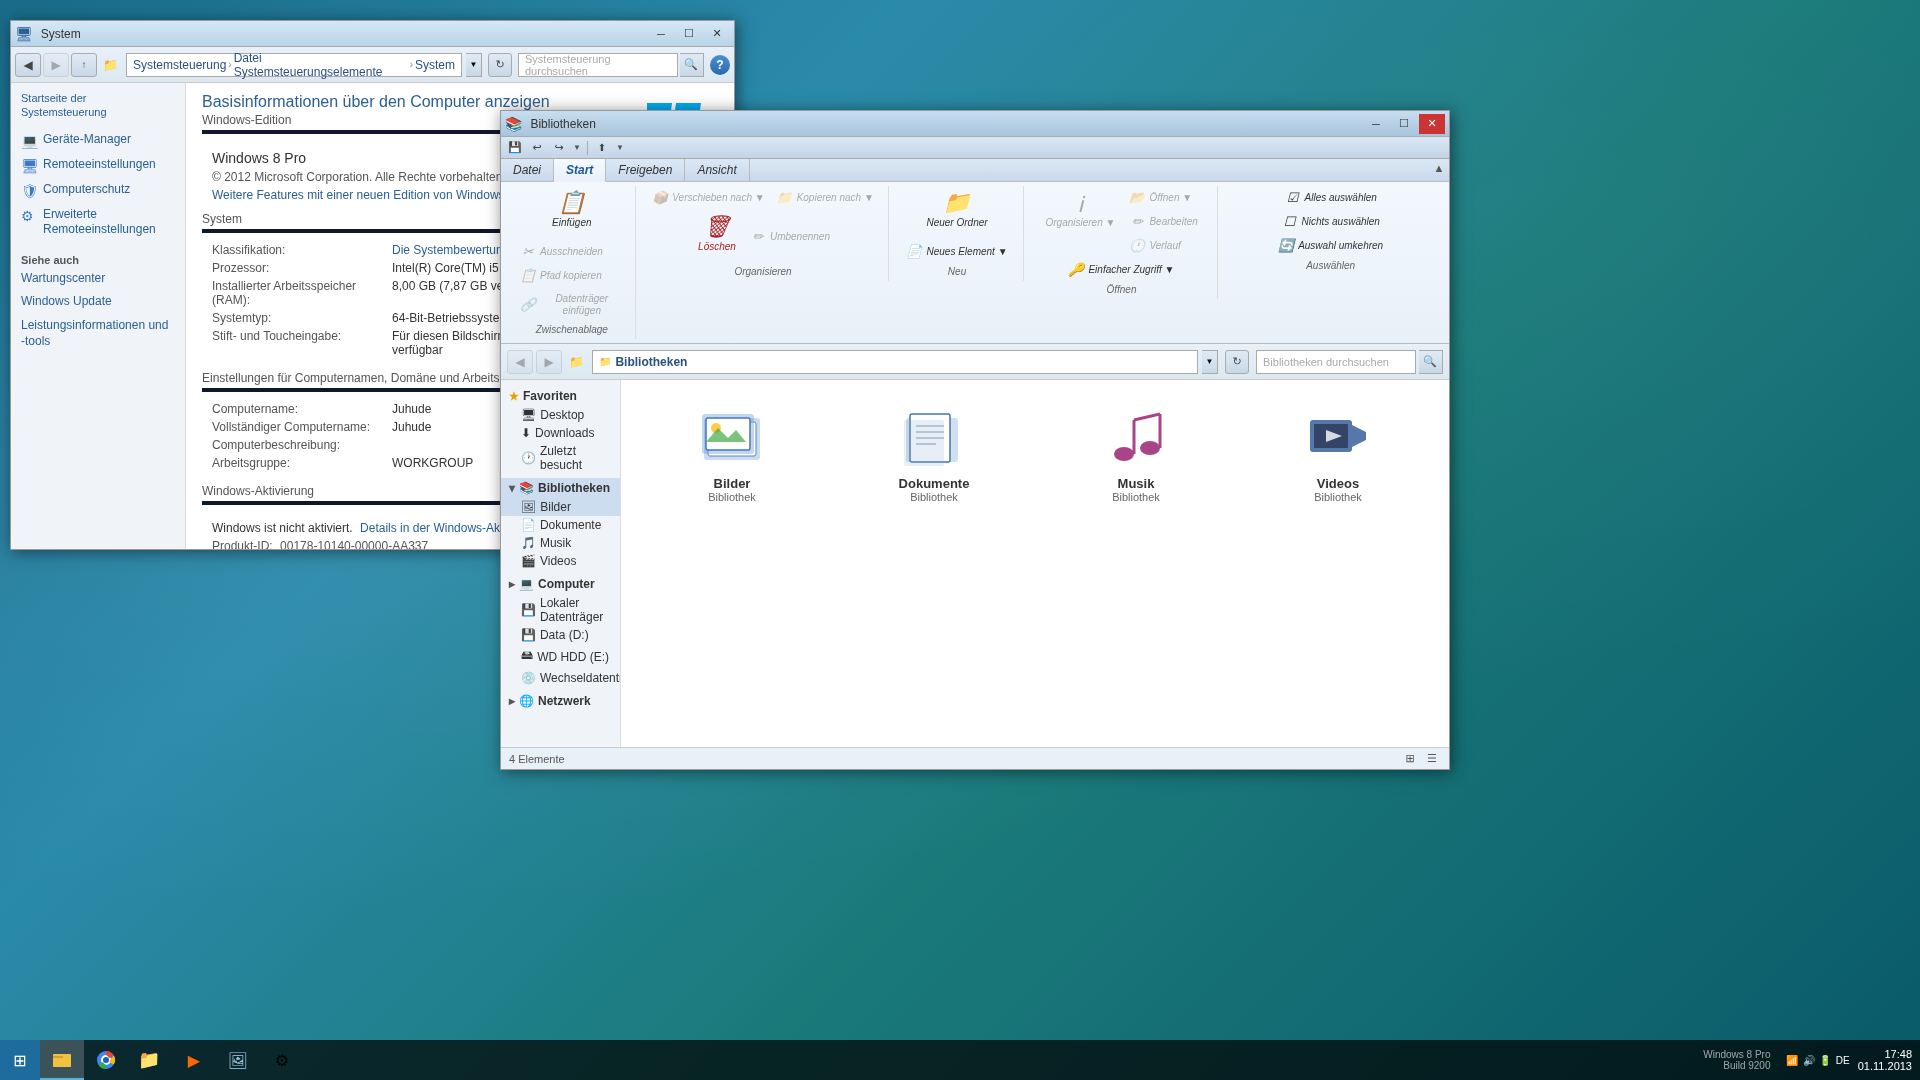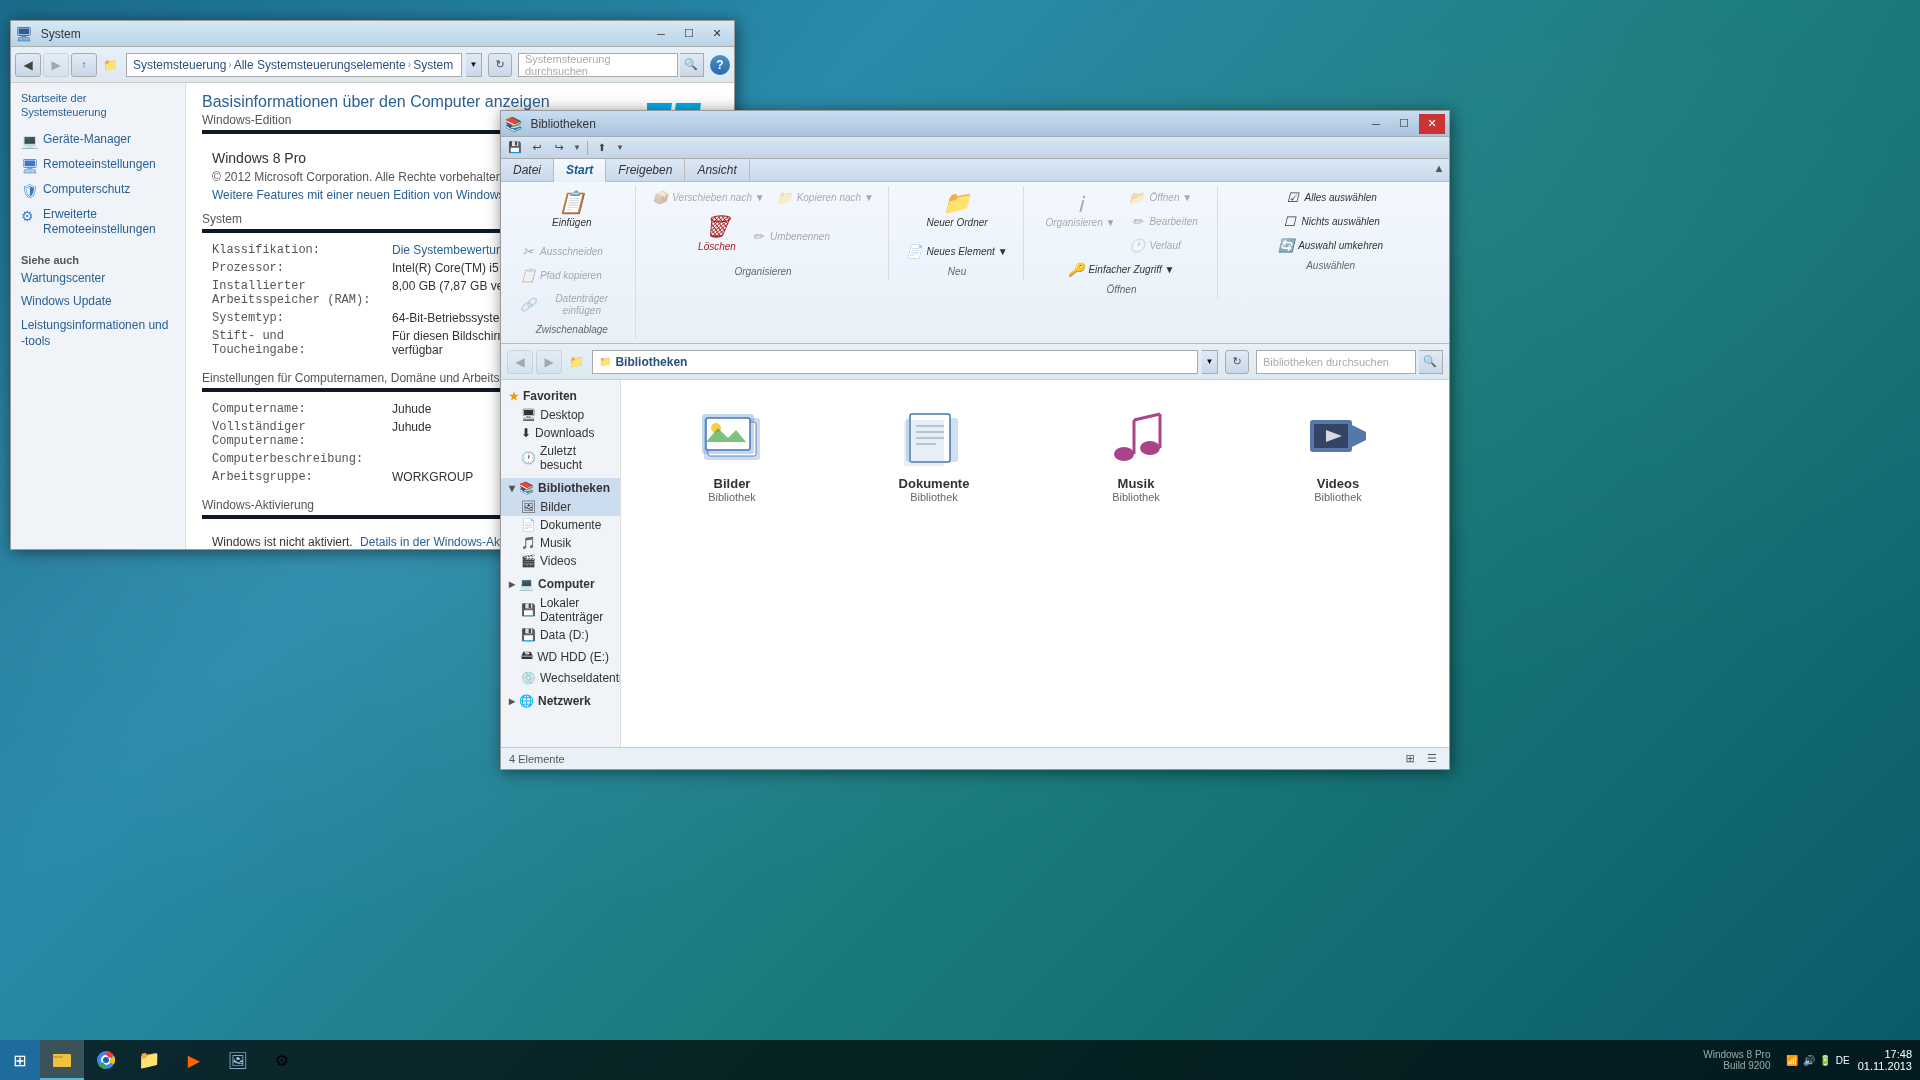--- a/index.html
+++ b/index.html
@@ -297,21 +297,20 @@
       display: grid;
       grid-template-columns: 180px 1fr;
       gap: 4px 0;
       margin-bottom: 14px;
     }
     .info-label {
       font-size: 12px;
       color: #555;
       padding-right: 8px;
       align-self: start;
-      font-family: Liberation Mono, monospace;
     }
     .info-value {
       font-size: 12px;
       color: #333;
     }
     .info-value.link {
       color: #2a6096;
       cursor: pointer;
       text-decoration: none;
     }
@@ -621,21 +620,21 @@
   <div class="system-nav">
     <div class="nav-btn">◀</div>
     <div class="nav-btn" style="opacity:0.4;">▶</div>
     <div class="nav-btn" style="font-size:10px;">↑</div>
     <div style="display:flex;align-items:center;flex:1;margin:0 4px;">
       <span style="font-size:12px;color:#888;margin-right:4px;">📁</span>
       <div class="address-bar">
         <span class="breadcrumb-path">
           <span>Systemsteuerung</span>
           <span class="breadcrumb-sep"> ›</span>
-          <span> Alle Systemsteuerungselemente</span>
+          <span> Datei Systemsteuerungselemente</span>
           <span class="breadcrumb-sep"> ›</span>
           <span> System</span>
         </span>
       </div>
       <div class="address-bar-chevron">▼</div>
     </div>
     <div class="refresh-btn">↻</div>
     <div class="search-bar">
       <span style="color:#aaa;font-size:11px;">Systemsteuerung durchsuchen</span>
     </div>

